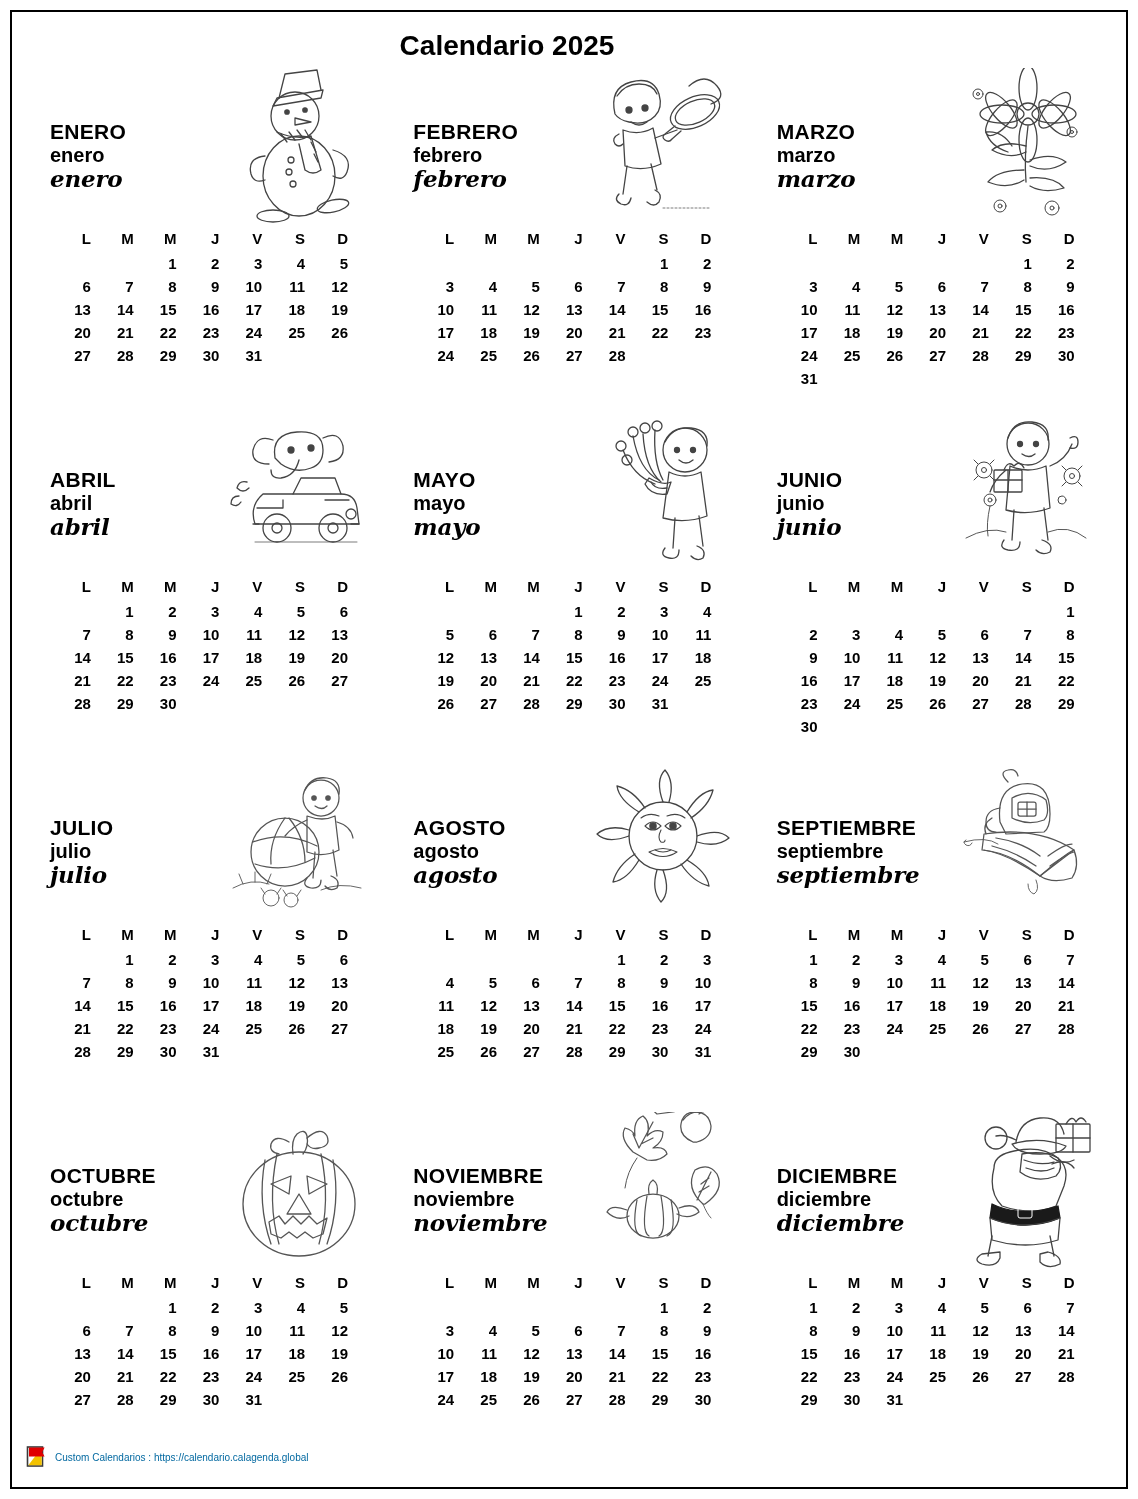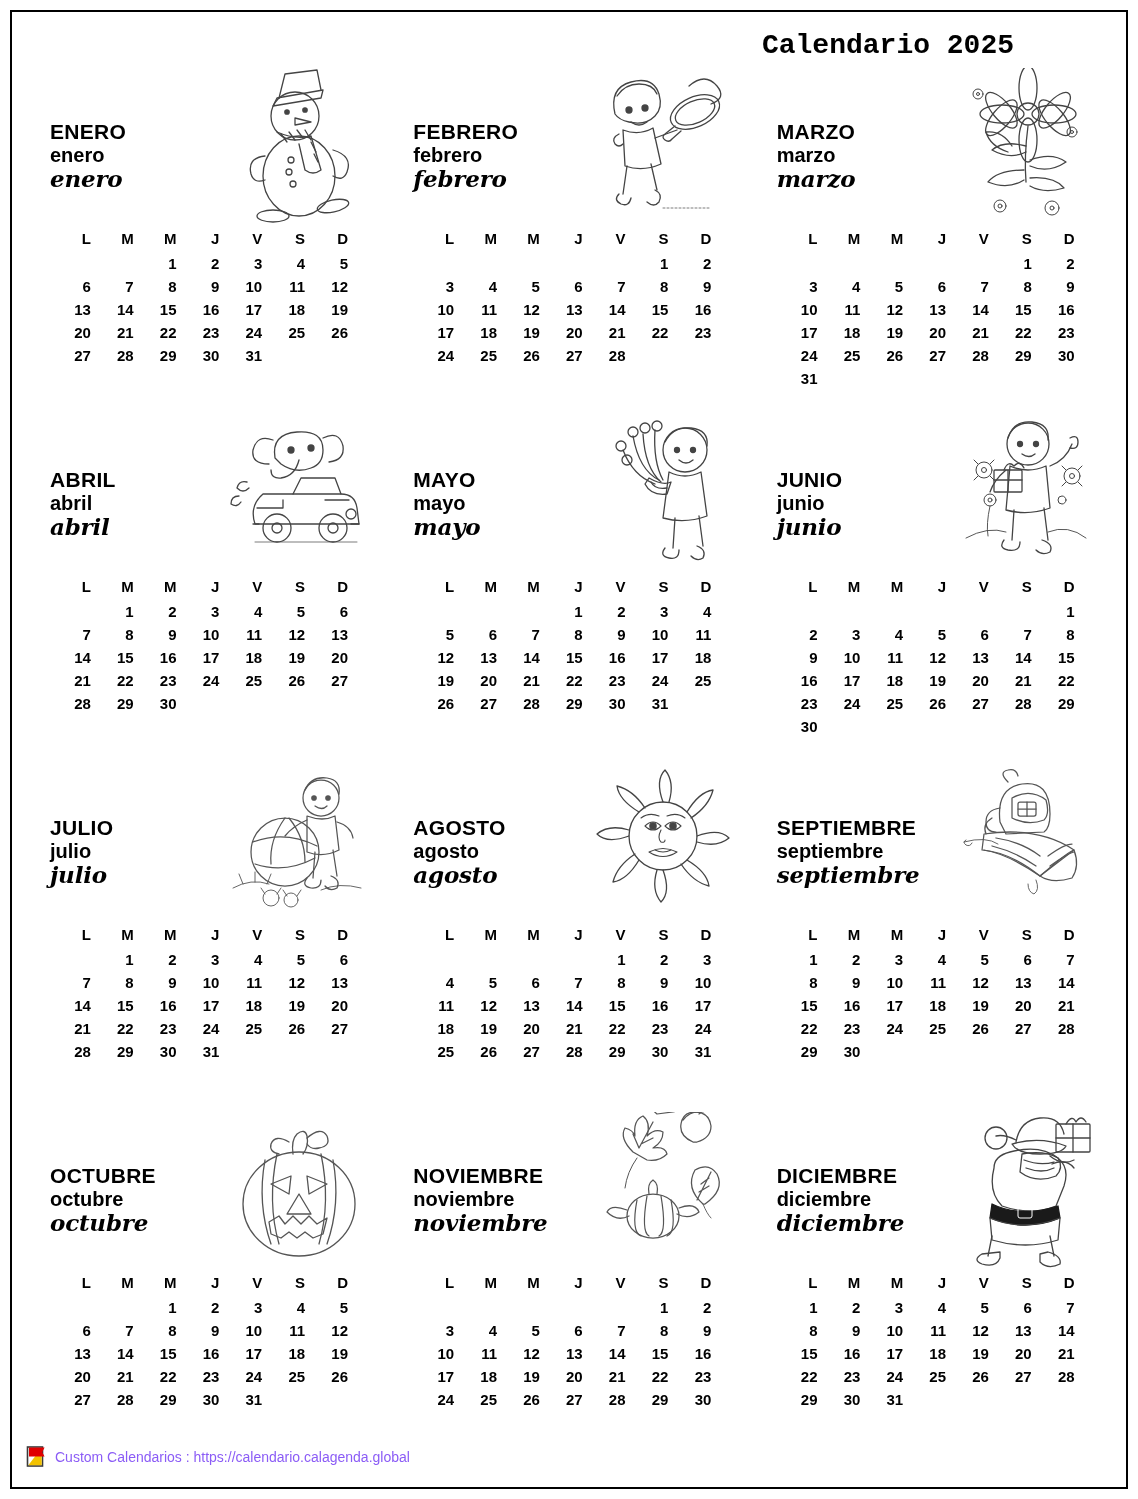--- a/index.html
+++ b/index.html
@@ -28,25 +28,25 @@
     border: 2px solid #000000;
     box-sizing: border-box;
     pointer-events: none;
   }
 
   .cal-title {
     position: absolute;
     left: 0;
     top: 30px;
     width: 1014px;
-    text-align: right;
+    text-align: center;
     font-size: 28px;
     font-weight: bold;
     letter-spacing: 0px;
-    font-family: Liberation Mono, monospace;
+    font-family: Liberation Sans, sans-serif;
   }
 
   .months-grid {
     position: absolute;
     left: 24px;
     top: 68px;
     width: 1090px;
     display: grid;
     grid-template-columns: repeat(3, 1fr);
     grid-template-rows: repeat(4, 348px);
@@ -130,22 +130,22 @@
     align-items: center;
     gap: 9px;
   }
   .footer-logo {
     width: 20px;
     height: 22px;
     flex: 0 0 auto;
   }
   .footer-logo svg { display: block; }
   .footer-text {
-    font-size: 14px;
-    color: #8b5cf6;
+    font-size: 10px;
+    color: #0369a1;
     white-space: nowrap;
   }
 </style>
 </head>
 <body>
 
 <div class="page">
 
   <div class="page-border"></div>
 

